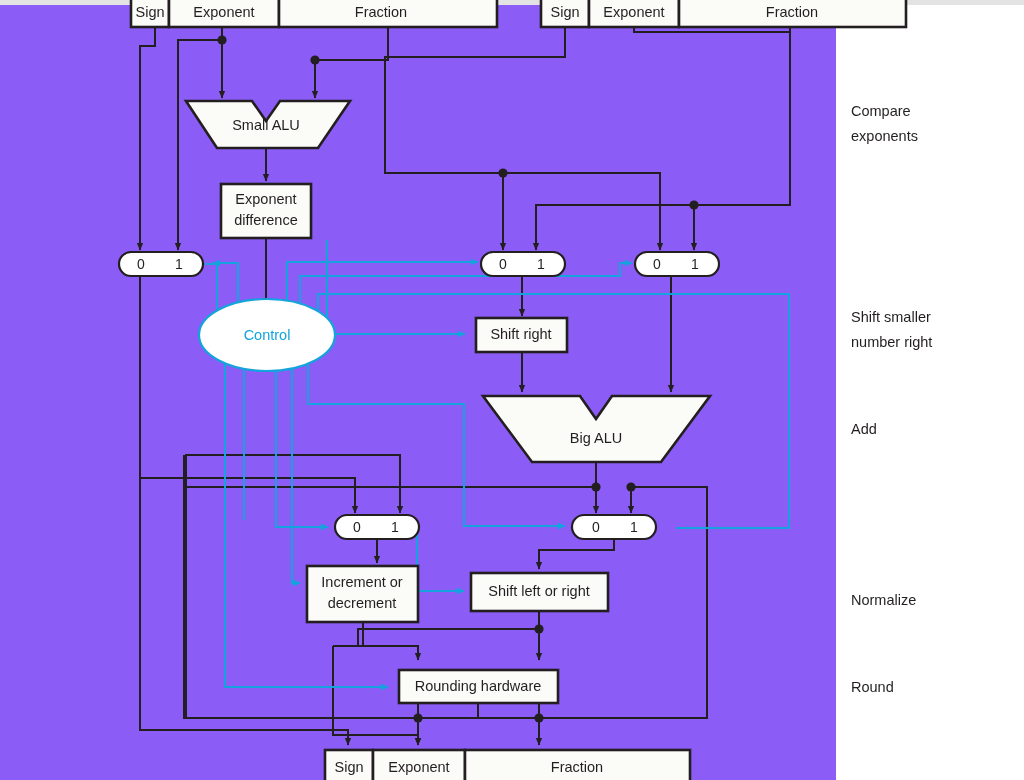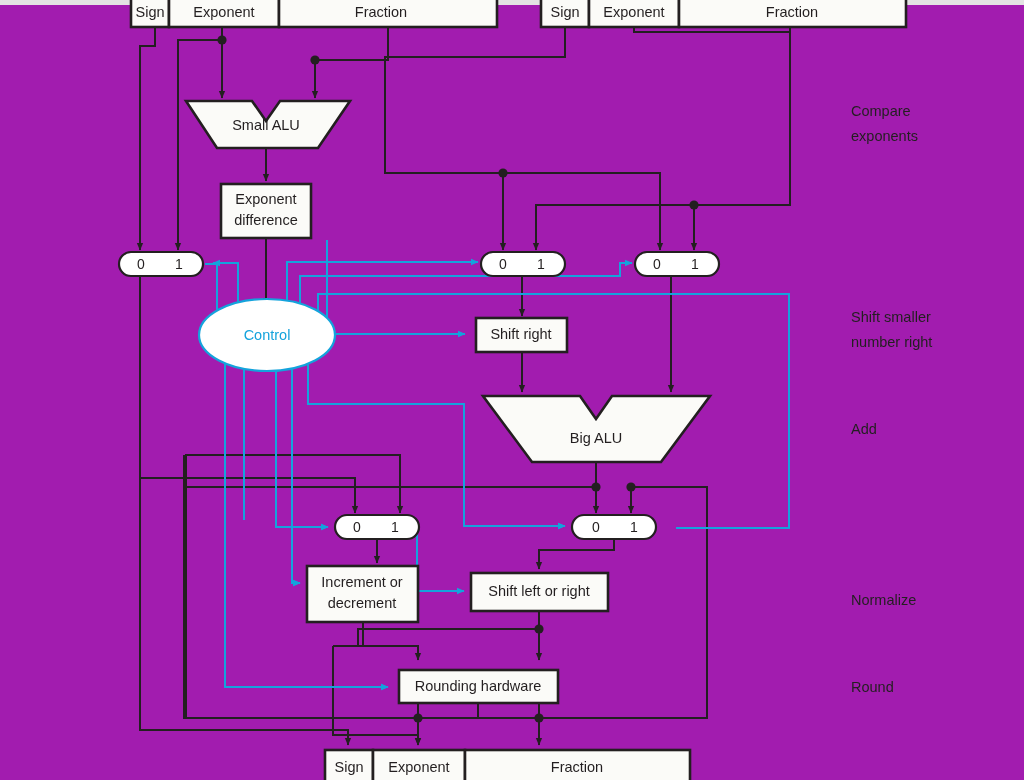--- a/index.html
+++ b/index.html
@@ -1,18 +1,18 @@
 <!DOCTYPE html>
 <html><head>
 <meta charset="utf-8">
 <style>
   html,body{margin:0;padding:0;background:#ffffff;}
   body{width:1024px;height:780px;overflow:hidden;
        font-family:"Liberation Sans", sans-serif;}
-  #stage{position:relative;width:1024px;height:780px;background:#a21caf;}
+  #stage{position:relative;width:836px;height:780px;background:#8b5cf6;}
   #topstrip{position:absolute;left:0;top:0;width:1024px;height:5px;background:#e3e3e3;}
   svg{position:absolute;left:0;top:0;width:1024px;height:780px;}
   .blk{fill:#fbfbf8;stroke:#231f20;stroke-width:2.6;}
   .wire{fill:none;stroke:#231f20;stroke-width:2.0;stroke-linecap:butt;}
   .cwire{fill:none;stroke:#14a3dc;stroke-width:2.0;}
   .mux{fill:#ffffff;stroke:#231f20;stroke-width:2.2;}
   .ctrl{fill:#ffffff;stroke:#14a3dc;stroke-width:2.2;}
   .dot{fill:#231f20;}
   .lbl{font-family:"Liberation Sans",sans-serif;font-size:14.5px;fill:#231f20;
        text-anchor:middle;dominant-baseline:middle;}

